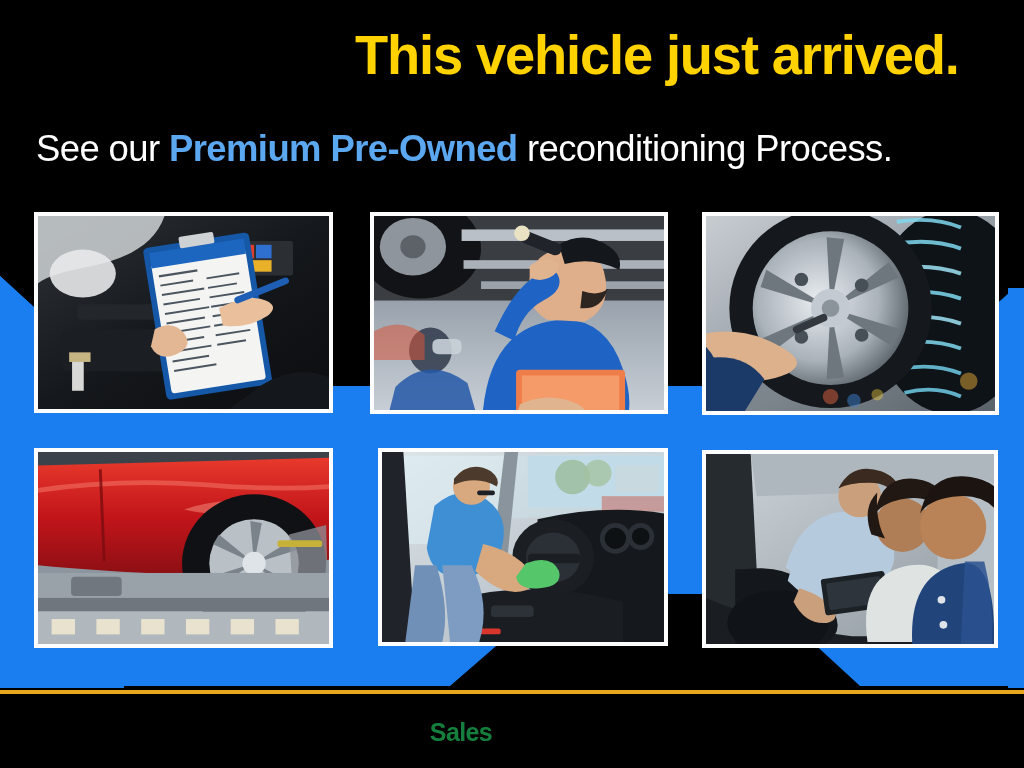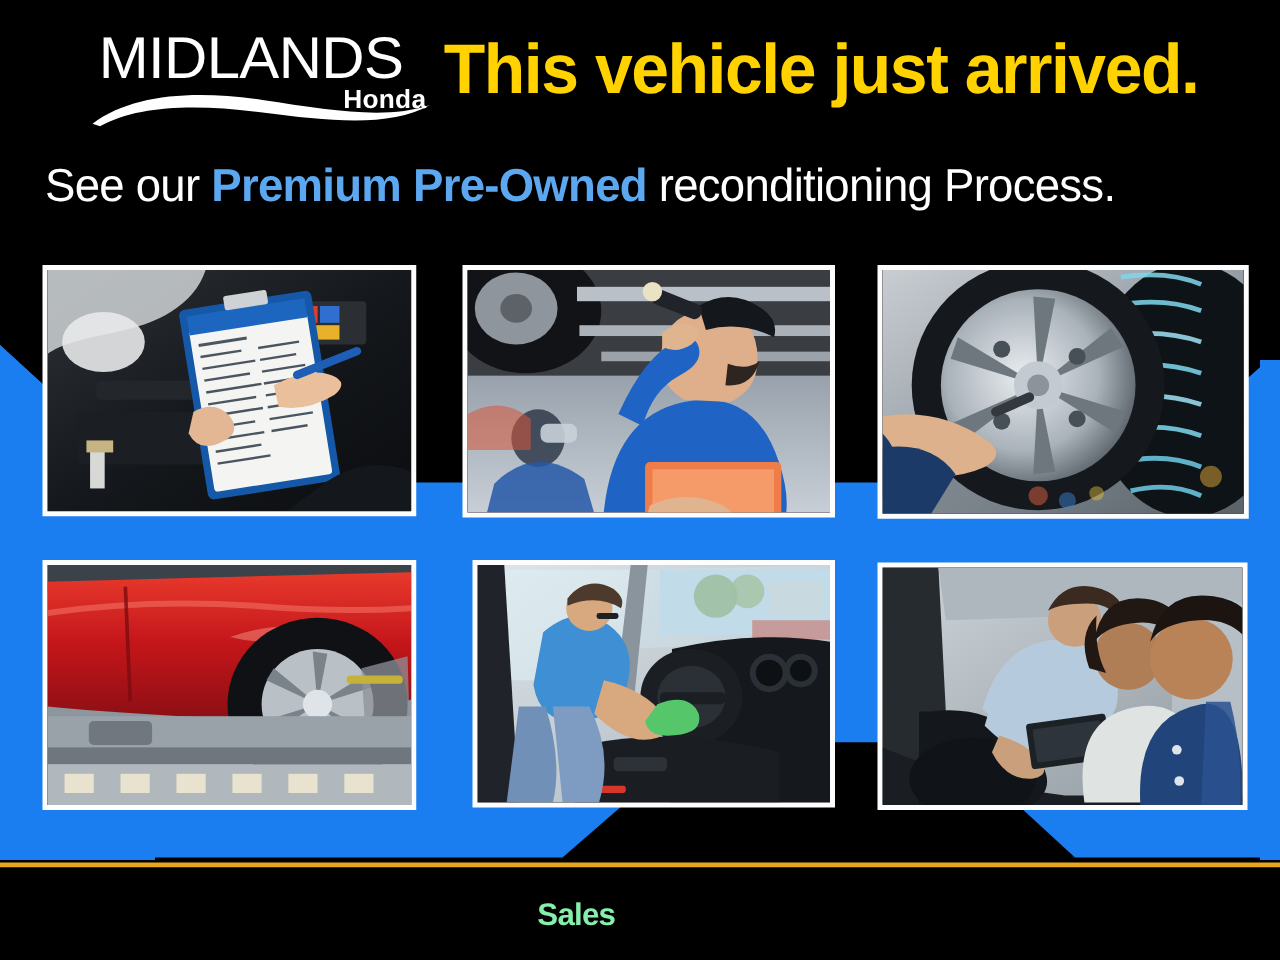--- a/index.html
+++ b/index.html
@@ -148,21 +148,21 @@
     left: 0;
     top: 24px;
     width: 1024px;
     display: flex;
     justify-content: center;
     align-items: baseline;
     gap: 0px;
     white-space: nowrap;
   }
   .f-gold {
-    color: #86efac;
+    color: #15803d;
     font-family: "Liberation Sans", sans-serif;
     font-weight: 700;
     font-size: 25px;
     letter-spacing: -0.6px;
   }
   .f-white {
     color: #ffffff;
     font-family: "Liberation Sans", sans-serif;
     font-weight: 700;
     font-size: 25px;
@@ -201,27 +201,20 @@
       <path d="M556,398 L760,398 L860,492 L450,492 Z" fill="#000000"></path>
 
       <rect x="1008" y="92" width="16" height="400" fill="#1a7ef0"></rect>
 
       <rect x="0" y="185" width="124" height="307" fill="#1a7ef0"></rect>
     </svg>
   </div>
 
   <div class="header">
 
-    <div class="logo-block">
-      <div class="logo-word">MIDLANDS</div>
-      <div class="logo-sub">Honda</div>
-      <svg class="logo-swoosh" viewBox="0 0 275 34">
-        <path d="M2,31 C34,7 84,4 138,12 C192,20 236,28 272,16 C240,34 192,29 138,22 C86,15 38,16 8,33 Z" fill="#ffffff"></path>
-      </svg>
-    </div>
 
     <div class="headline">This vehicle  just arrived.</div>
 
     <div class="subhead">
       <span>See our </span><span class="hl">Premium Pre-Owned</span><span> reconditioning Process.</span>
     </div>
   </div>
 
   <div class="tile" style="left:34px; top:212px; width:299px; height:201px;">
     <div class="ph">

